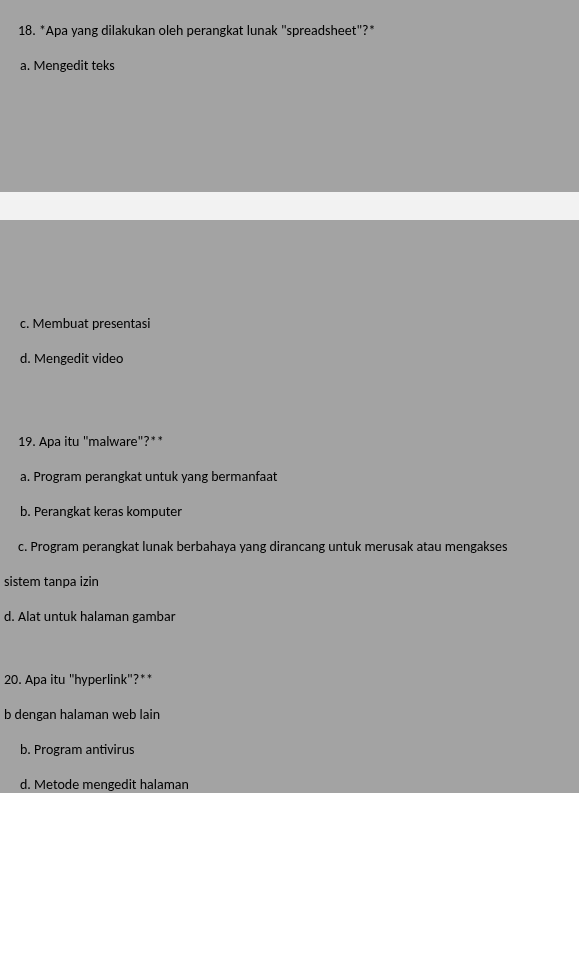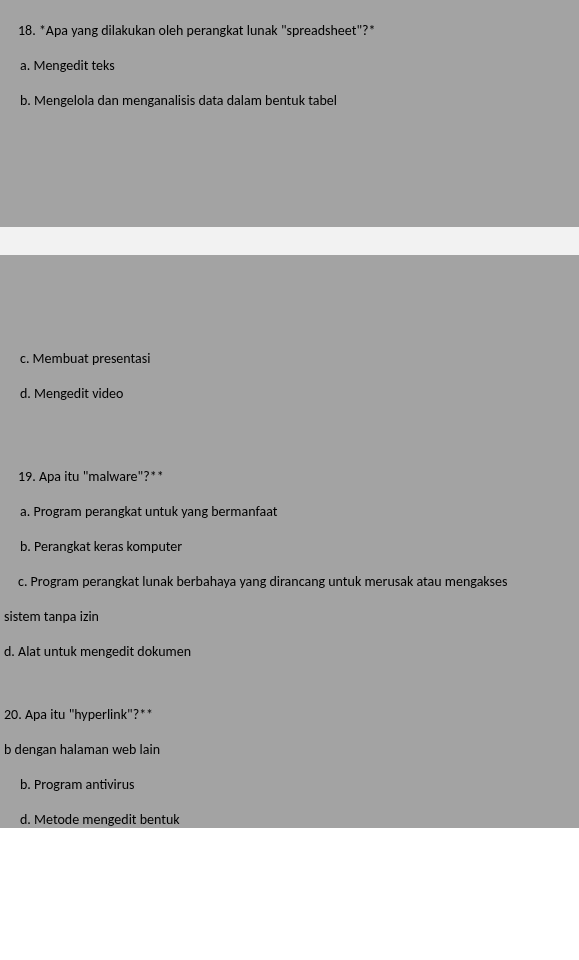--- a/index.html
+++ b/index.html
@@ -60,39 +60,38 @@
       height: 28px;
     }
   </style>
 </head>
 <body>
 
 <div class="page-section">
   <div class="top-space"></div>
   <div class="q-line">18. *Apa yang dilakukan oleh perangkat lunak "spreadsheet"?*</div>
   <div class="opt-line">a. Mengedit teks</div>
-  <div class="opt-line">b. Mengelola dan menganalisis data dalam bentuk tabel</div>
   <div class="mid-space-1"></div>
 </div>
 
 <div class="gap-band"></div>
 
 <div class="page-section">
   <div class="mid-space-2"></div>
   <div class="opt-line">c. Membuat presentasi</div>
   <div class="opt-line">d. Mengedit video</div>
 
   <div class="mid-space-3"></div>
 
   <div class="q-line">19. Apa itu "malware"?**</div>
   <div class="opt-line">a. Program perangkat untuk yang bermanfaat</div>
   <div class="opt-line">b. Perangkat keras komputer</div>
   <div class="opt-line-flush" style="padding-left:18px;">   c. Program perangkat lunak berbahaya yang dirancang untuk merusak atau mengakses</div>
   <div class="opt-line-flush">sistem tanpa izin</div>
-  <div class="opt-line-flush">d. Alat untuk mengedit dokumen</div>
+  <div class="opt-line-flush">d. Alat untuk halaman gambar</div>
 
   <div class="mid-space-4"></div>
 
   <div class="q-line-flush">20. Apa itu "hyperlink"?**</div>
   <div class="opt-line-flush">b dengan halaman web lain</div>
   <div class="opt-line">b. Program antivirus</div>
-  <div class="opt-line">d. Metode mengedit bentuk</div>
+  <div class="opt-line">d. Metode mengedit halaman</div>
 </div>
 
 </body></html>

